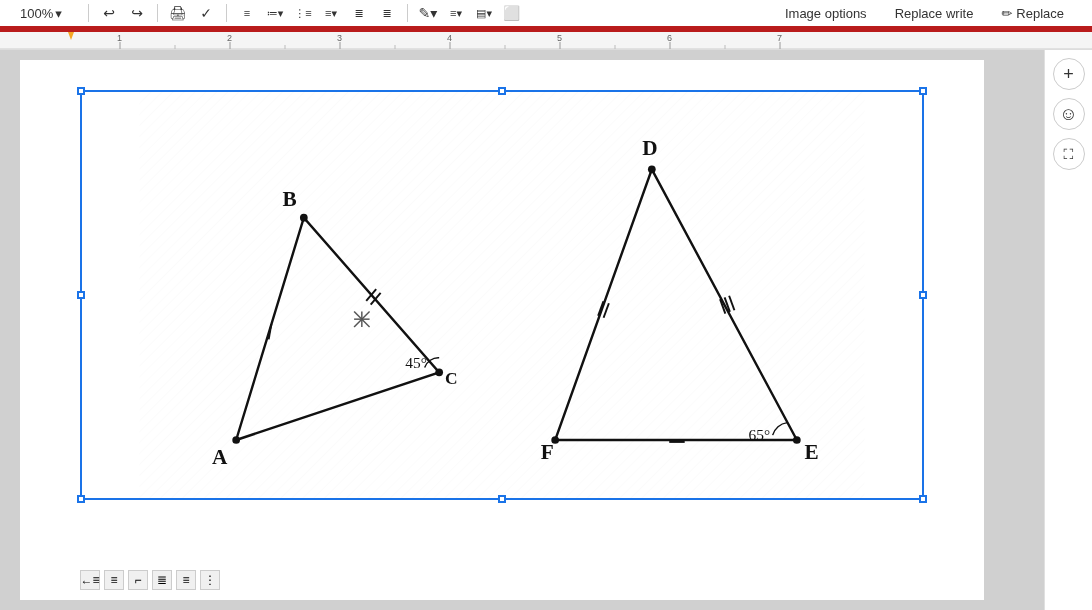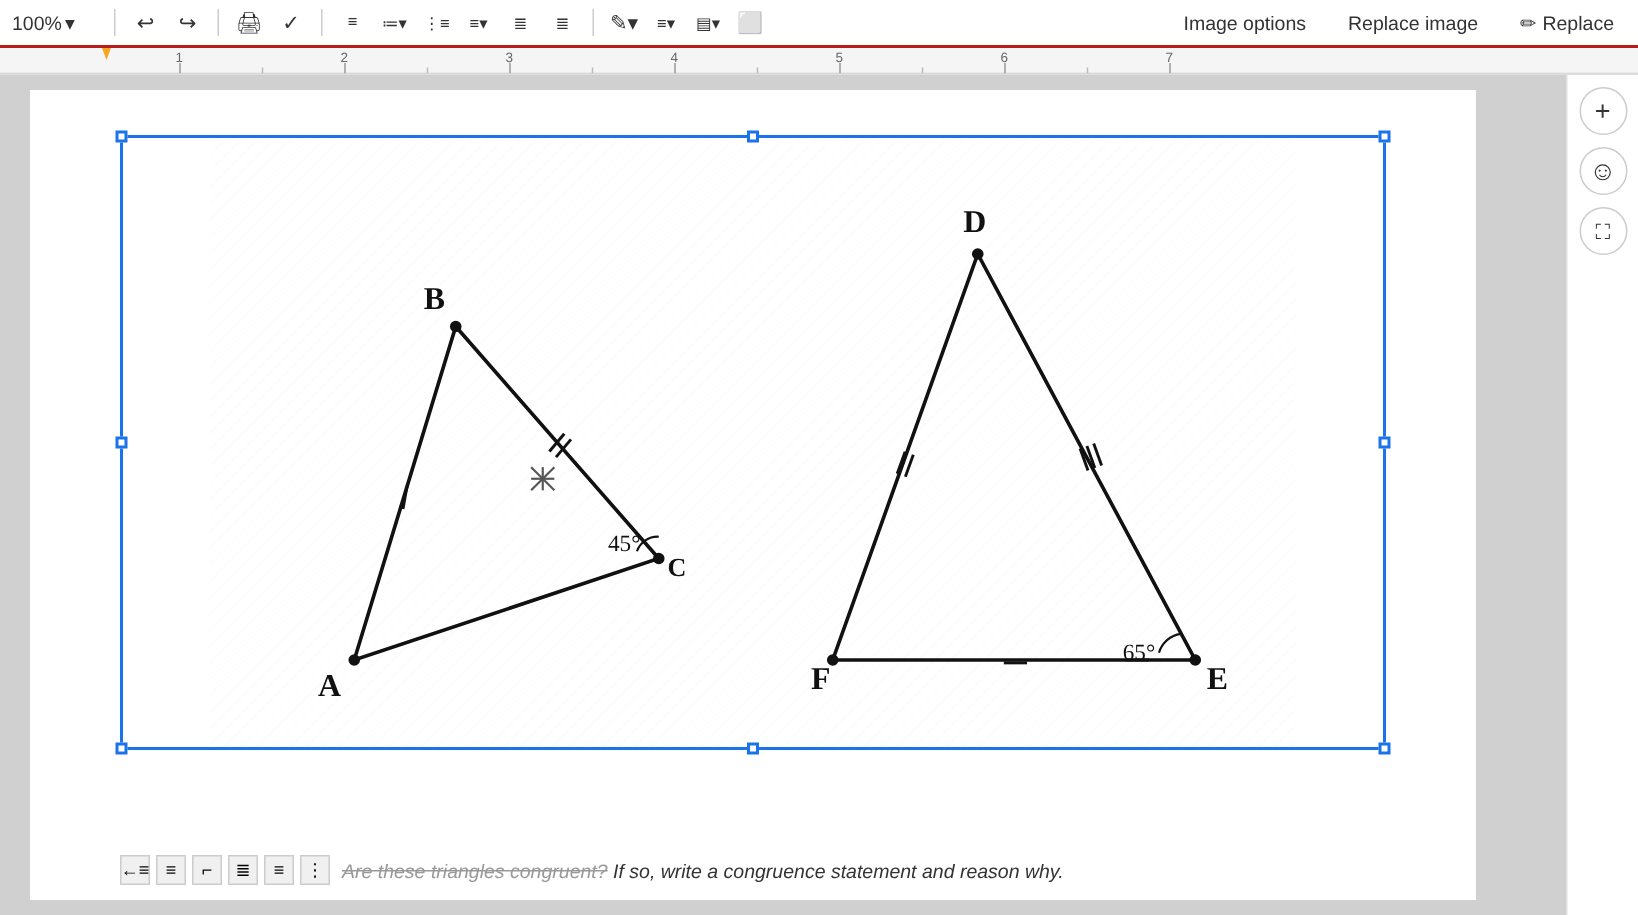--- a/index.html
+++ b/index.html
@@ -10,23 +10,23 @@
       font-family: Arial, sans-serif;
       background: #fff;
       position: relative;
     }
 
     
     .toolbar {
       height: 32px;
       display: flex;
       align-items: center;
-      border-bottom: 2px solid #b91c1c;
-      background: #fff;
-      padding: 0 8px;
+      border-bottom: 6px solid #b91c1c;
+      background: #fff;
+      padding: 0 20px;
       gap: 4px;
     }
     .toolbar-zoom {
       display: flex;
       align-items: center;
       gap: 2px;
       font-size: 13px;
       color: #333;
       min-width: 60px;
     }
@@ -220,21 +220,21 @@
   <button class="toolbar-btn" style="font-size:11px">≣</button>
   <div class="toolbar-sep"></div>
 
   <button class="toolbar-btn">✎▾</button>
   <button class="toolbar-btn" style="font-size:11px">≡▾</button>
   <button class="toolbar-btn" style="font-size:11px">▤▾</button>
   <button class="toolbar-btn">⬜</button>
 
   <div class="toolbar-right">
     <span class="toolbar-right-btn">Image options</span>
-    <span class="toolbar-right-btn">Replace image</span>
+    <span class="toolbar-right-btn">Replace write</span>
     <span class="editing-btn">
       <span>✏</span>
       <span>Replace</span>
     </span>
   </div>
 </div>
 
 <div class="ruler-h">
   <svg width="100%" height="18">
     <line x1="0" y1="17" x2="1092" y2="17" stroke="#ccc" stroke-width="1"></line>
@@ -359,24 +359,20 @@
 
       <div class="bottom-text-area">
         <div class="format-icons">
           <button class="fmt-btn" title="align left">←≡</button>
           <button class="fmt-btn" title="list">≡</button>
           <button class="fmt-btn" title="outdent">⌐</button>
           <button class="fmt-btn" title="justify">≣</button>
           <button class="fmt-btn" title="center">≡</button>
           <button class="fmt-btn" title="more">⋮</button>
         </div>
-        <div class="bottom-text">
-          <span style="text-decoration: line-through; color: #999;">Are these triangles congruent?</span>
-          <span> If so, write a congruence statement and reason why.</span>
-        </div>
       </div>
     </div>
   </div>
 
   <div class="right-sidebar">
     <button class="sidebar-btn" style="font-size:18px">+</button>
     <button class="sidebar-btn" style="font-size:18px">☺</button>
     <button class="sidebar-btn" style="font-size:14px">⛶</button>
   </div>
 

